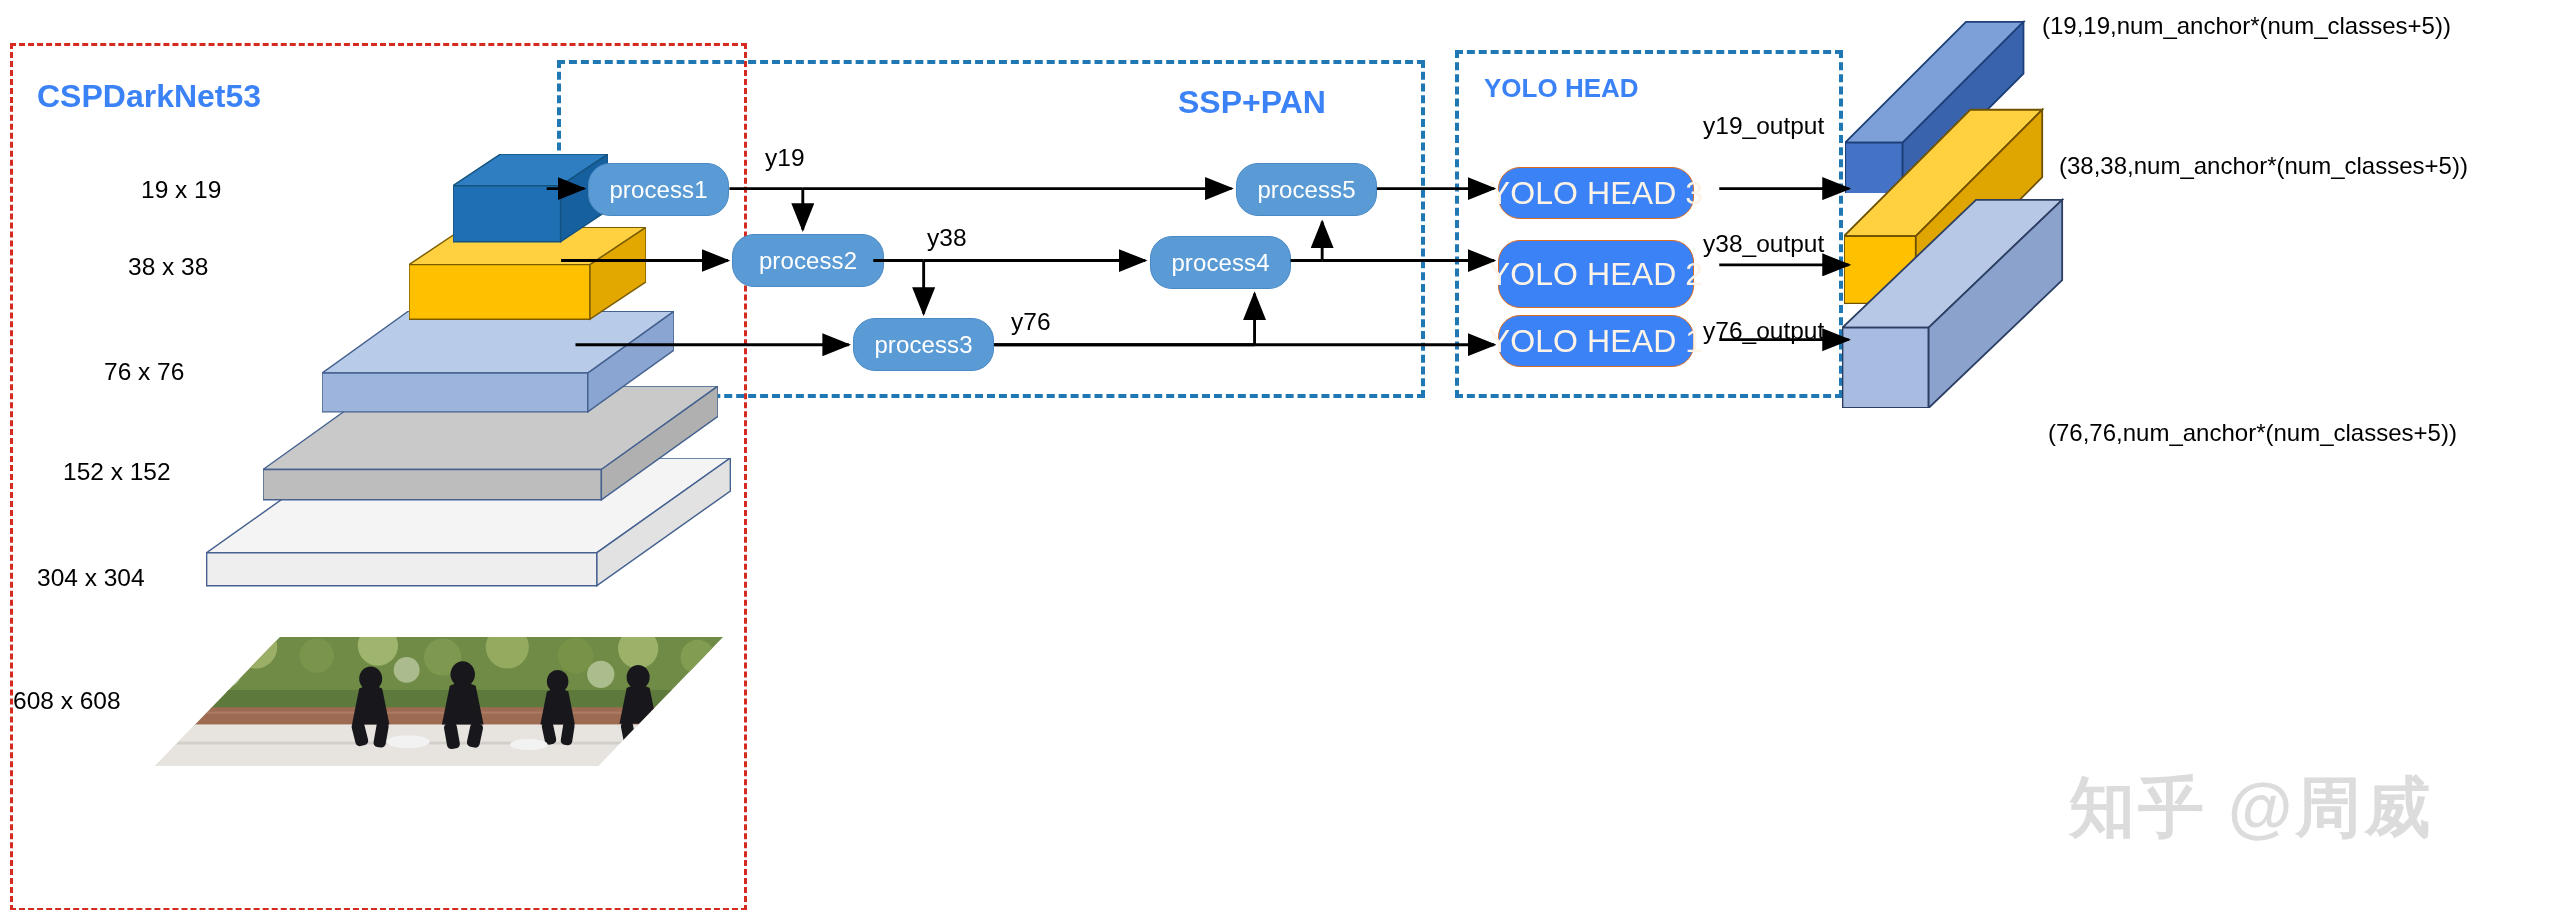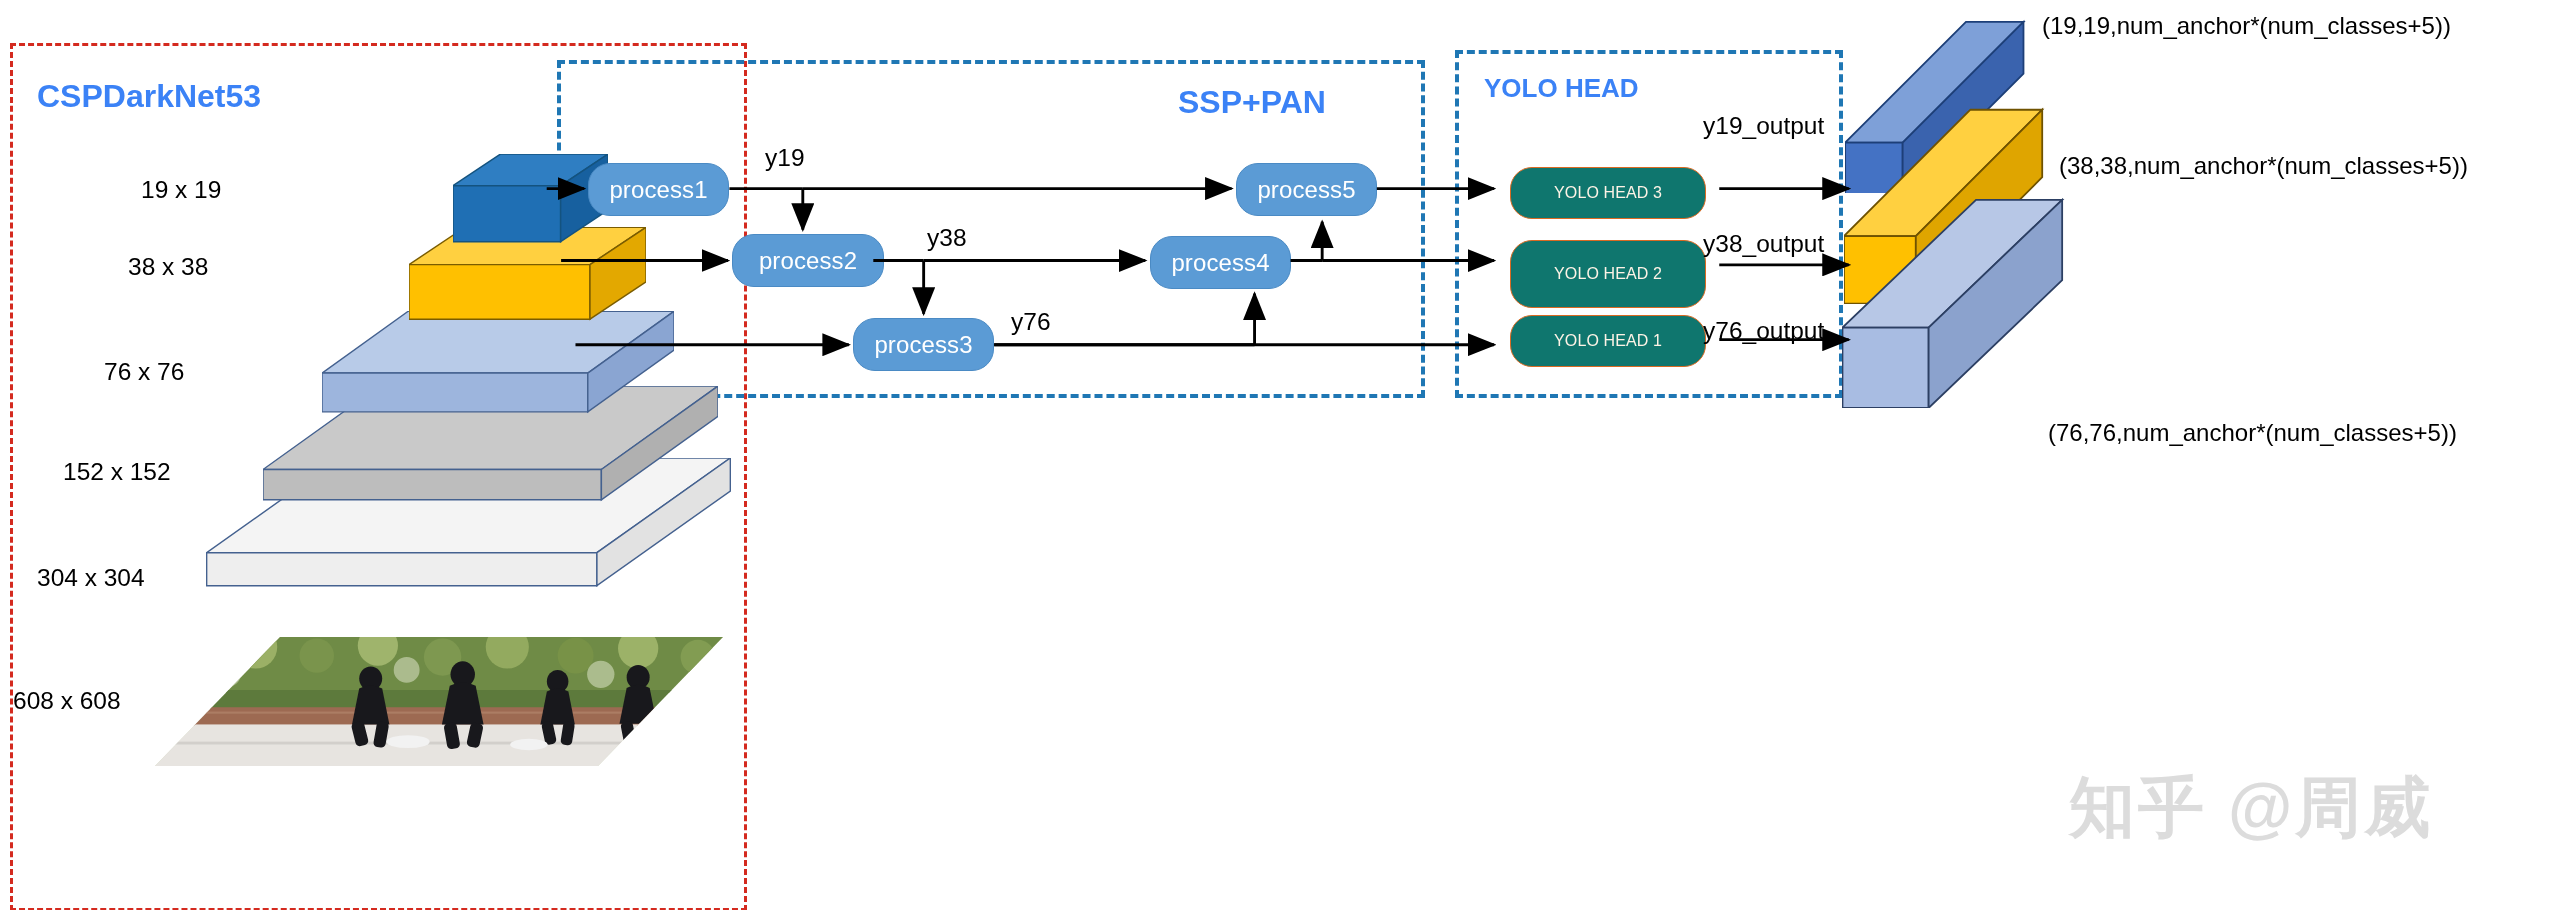--- a/index.html
+++ b/index.html
@@ -45,25 +45,24 @@
     color: #ffffff;
     white-space: nowrap;
     letter-spacing: 0.1px;
   }
   .pbox-blue {
     background: #5b9bd5;
     border: 1.1px solid #4a8ac4;
     font-size: 24px;
   }
   .pbox-orange {
-    background: #0f766e;
+    background: #3b82f6;
     border: 1.1px solid #d96a22;
-    font-size: 16px;
+    font-size: 32px;
     color: #fdf3e6;
-    margin-left: 12px;
   }
 
   
   .lbl {
     position: absolute;
     color: #000;
     white-space: nowrap;
   }
   .lbl-dim   { font-size: 24.5px; }
   .lbl-flow  { font-size: 24.5px; }

